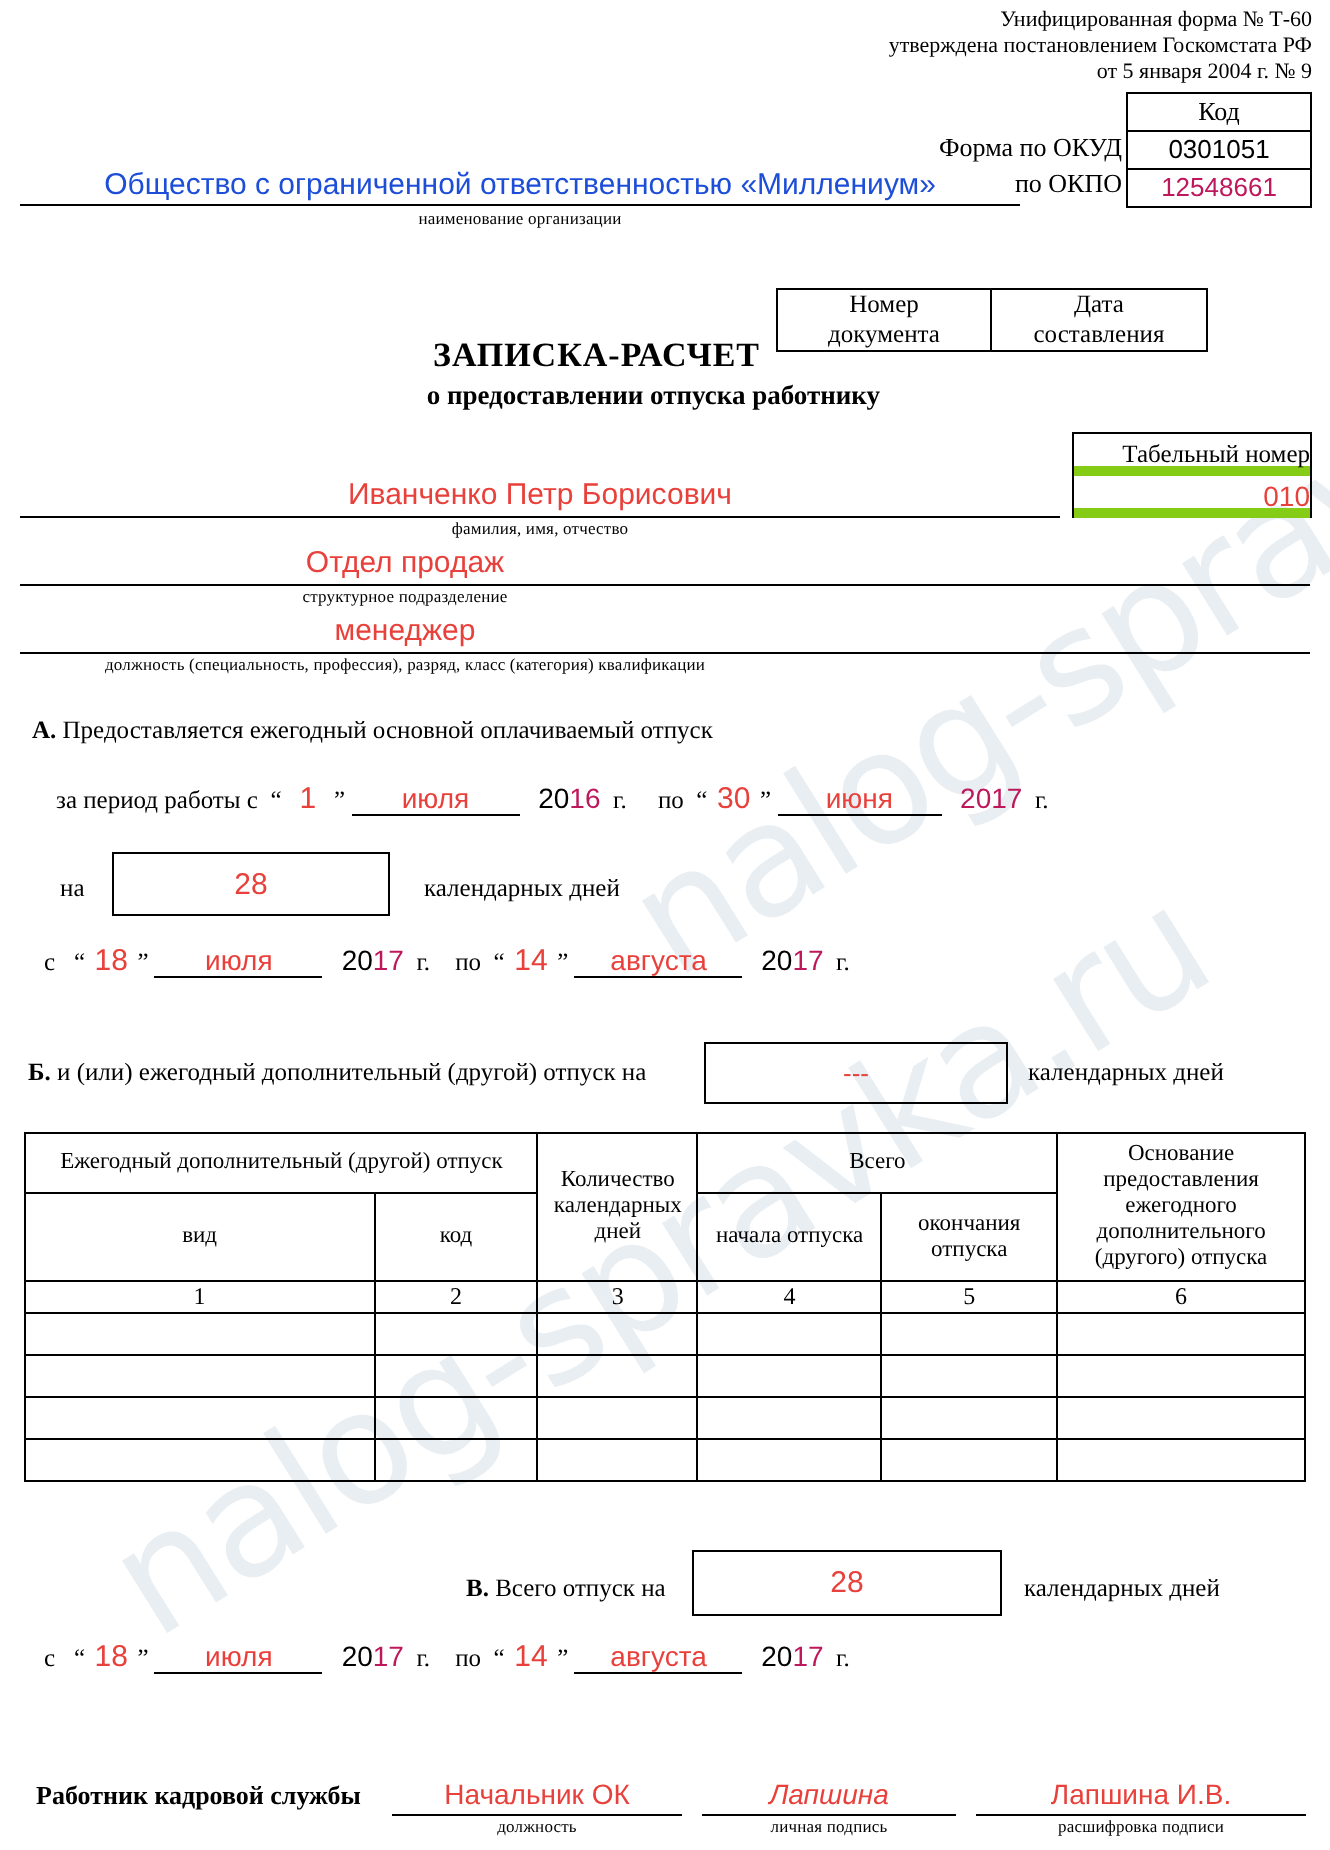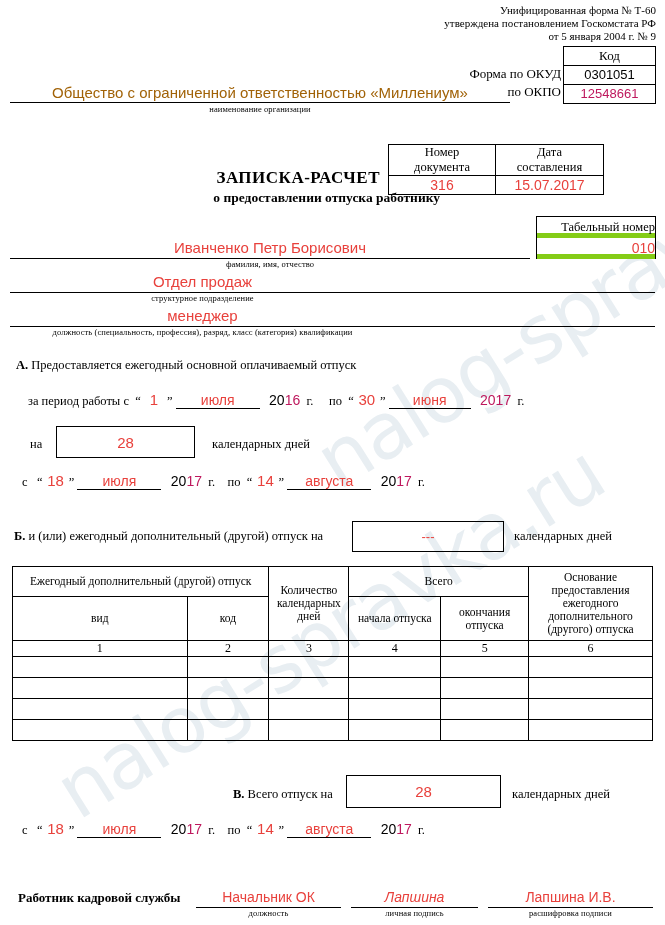--- a/index.html
+++ b/index.html
@@ -97,21 +97,21 @@
     position: absolute;
     left: 10px; top: 84px;
     width: 500px;
     border-bottom: 1px solid #000;
     text-align: center;
     height: 19px;
   }
   .org-name {
     font-family: "Liberation Sans", sans-serif;
     font-size: 15px;
-    color: #a16207;
+    color: #1d4ed8;
     line-height: 18px;
   }
   .org-cap { position: absolute; left: 10px; top: 104px; width: 500px; }
 
   
   .title {
     position: absolute;
     left: 0; top: 168px;
     width: 380px;
     text-align: right;
@@ -356,24 +356,20 @@
     <div class="caption org-cap">наименование организации</div>
 
     <div class="title">ЗАПИСКА-РАСЧЕТ</div>
     <div class="subtitle">о предоставлении отпуска работнику</div>
 
     <table class="docnum-table">
       <tbody>
           <tr>
         <td class="w-num">Номер документа</td>
         <td class="w-date">Дата составления</td>
-      </tr>
-      <tr>
-        <td class="w-num val">316</td>
-        <td class="w-date val">15.07.2017</td>
       </tr>
     </tbody>
       </table>
 
     <div class="tabel-box">
       <div>Табельный номер</div>
       <div class="v">010</div>
     </div>
 
     <div class="ruled r-fio">

